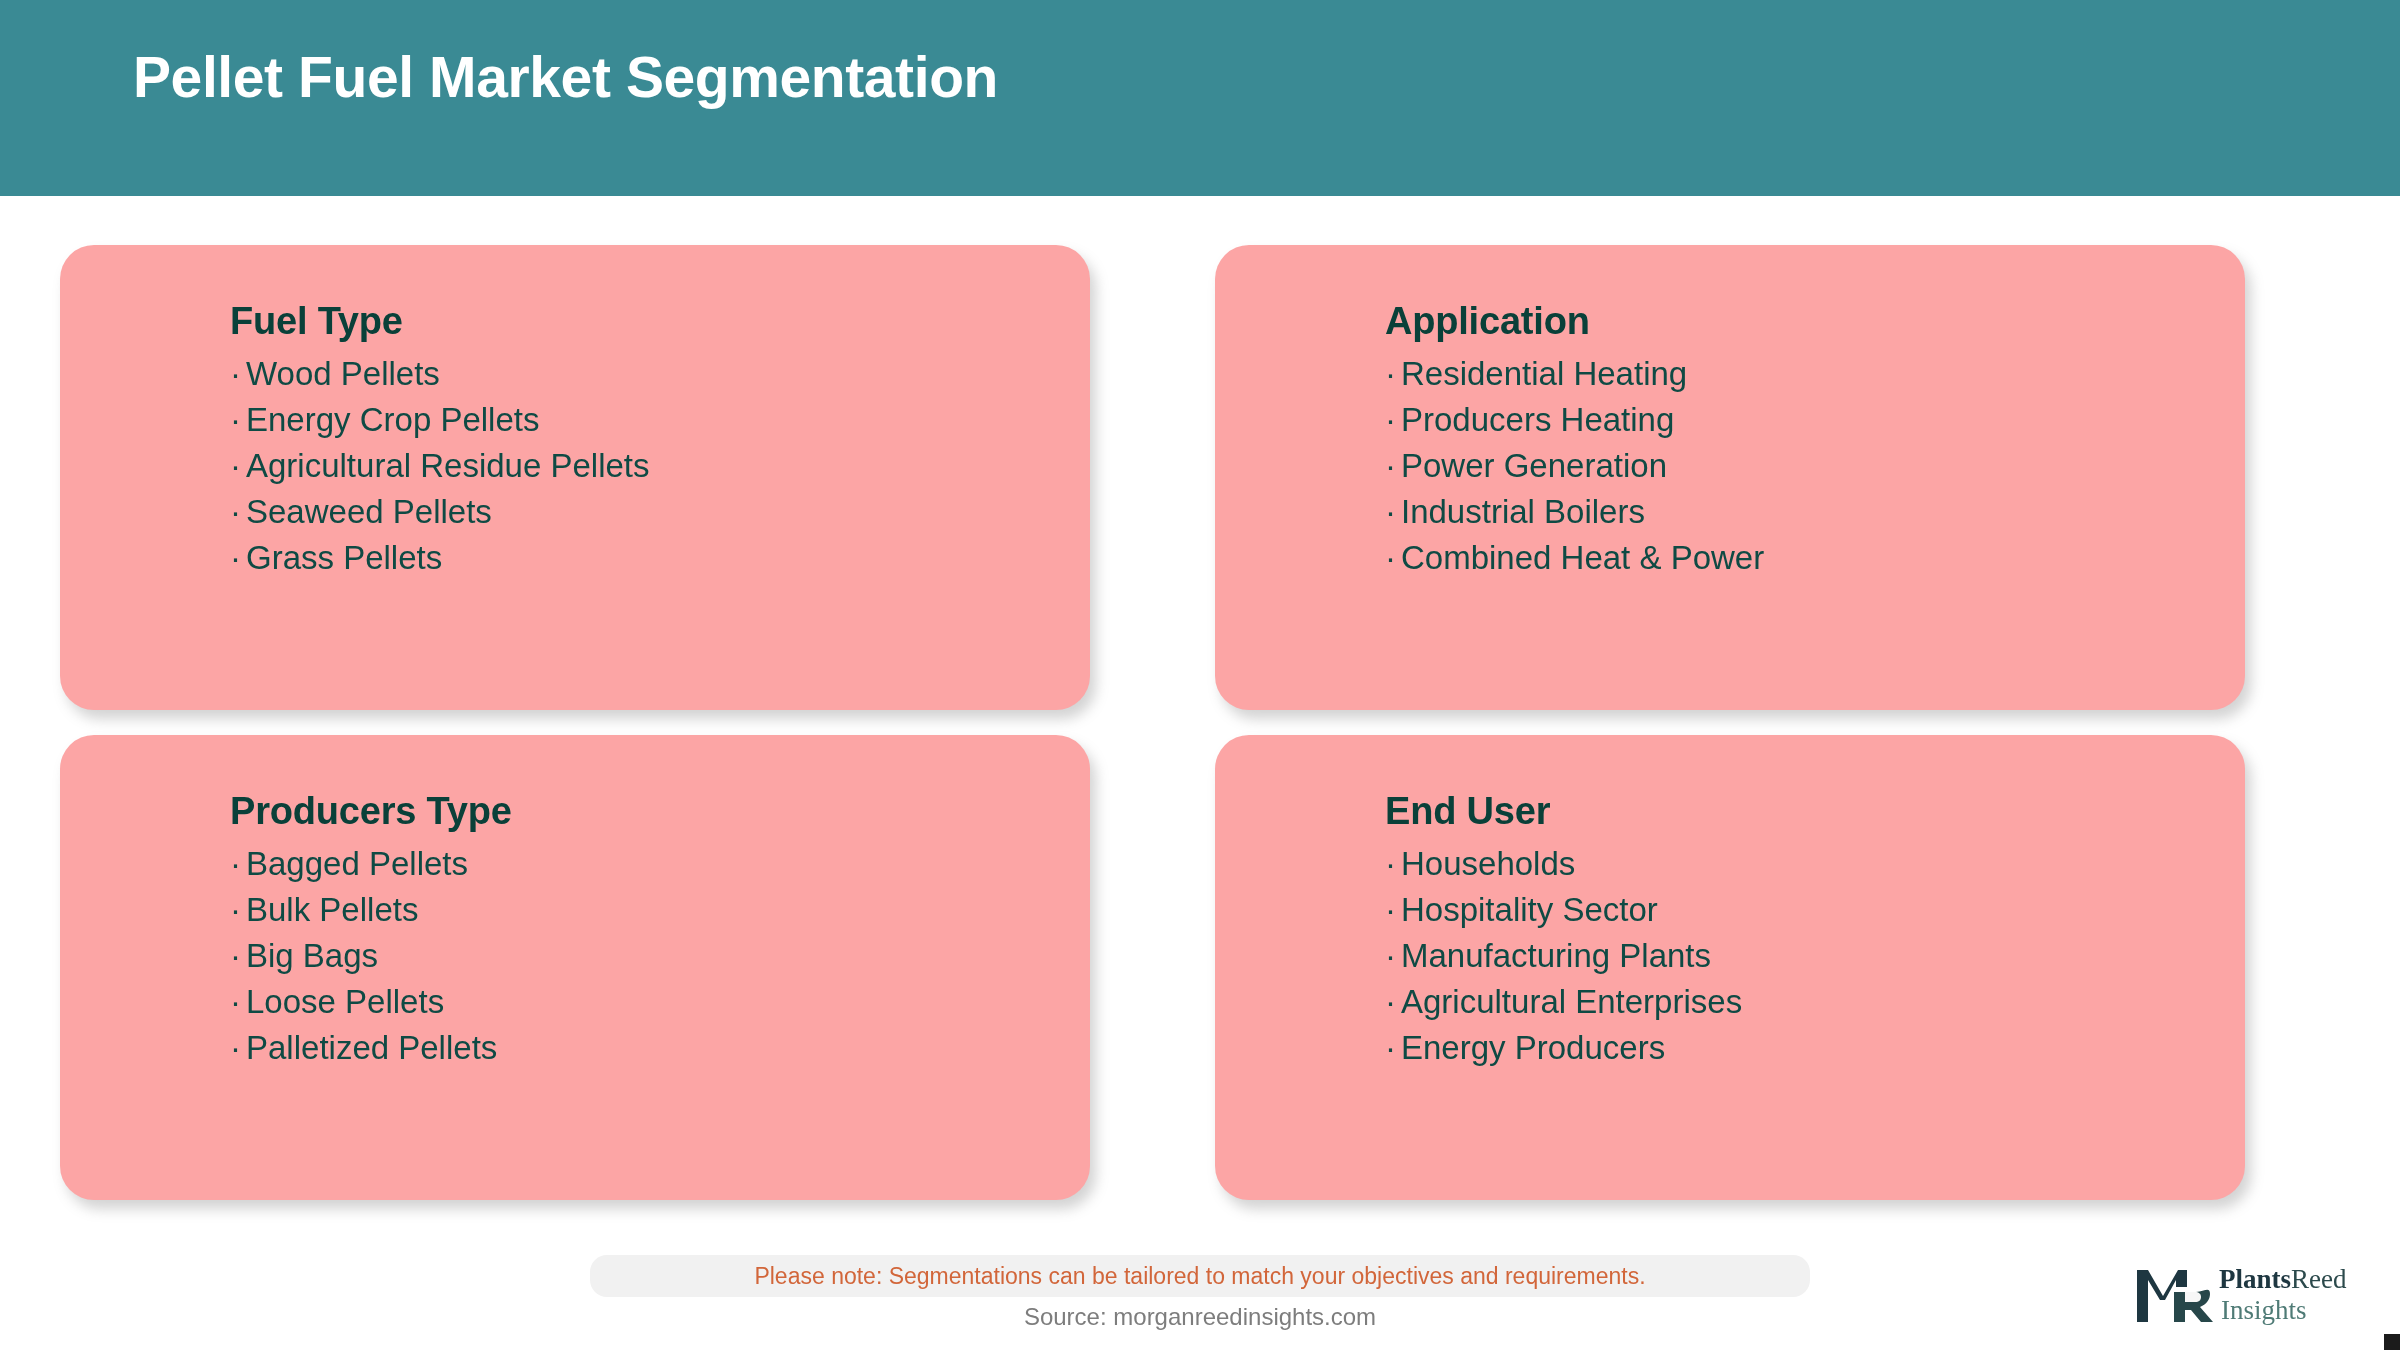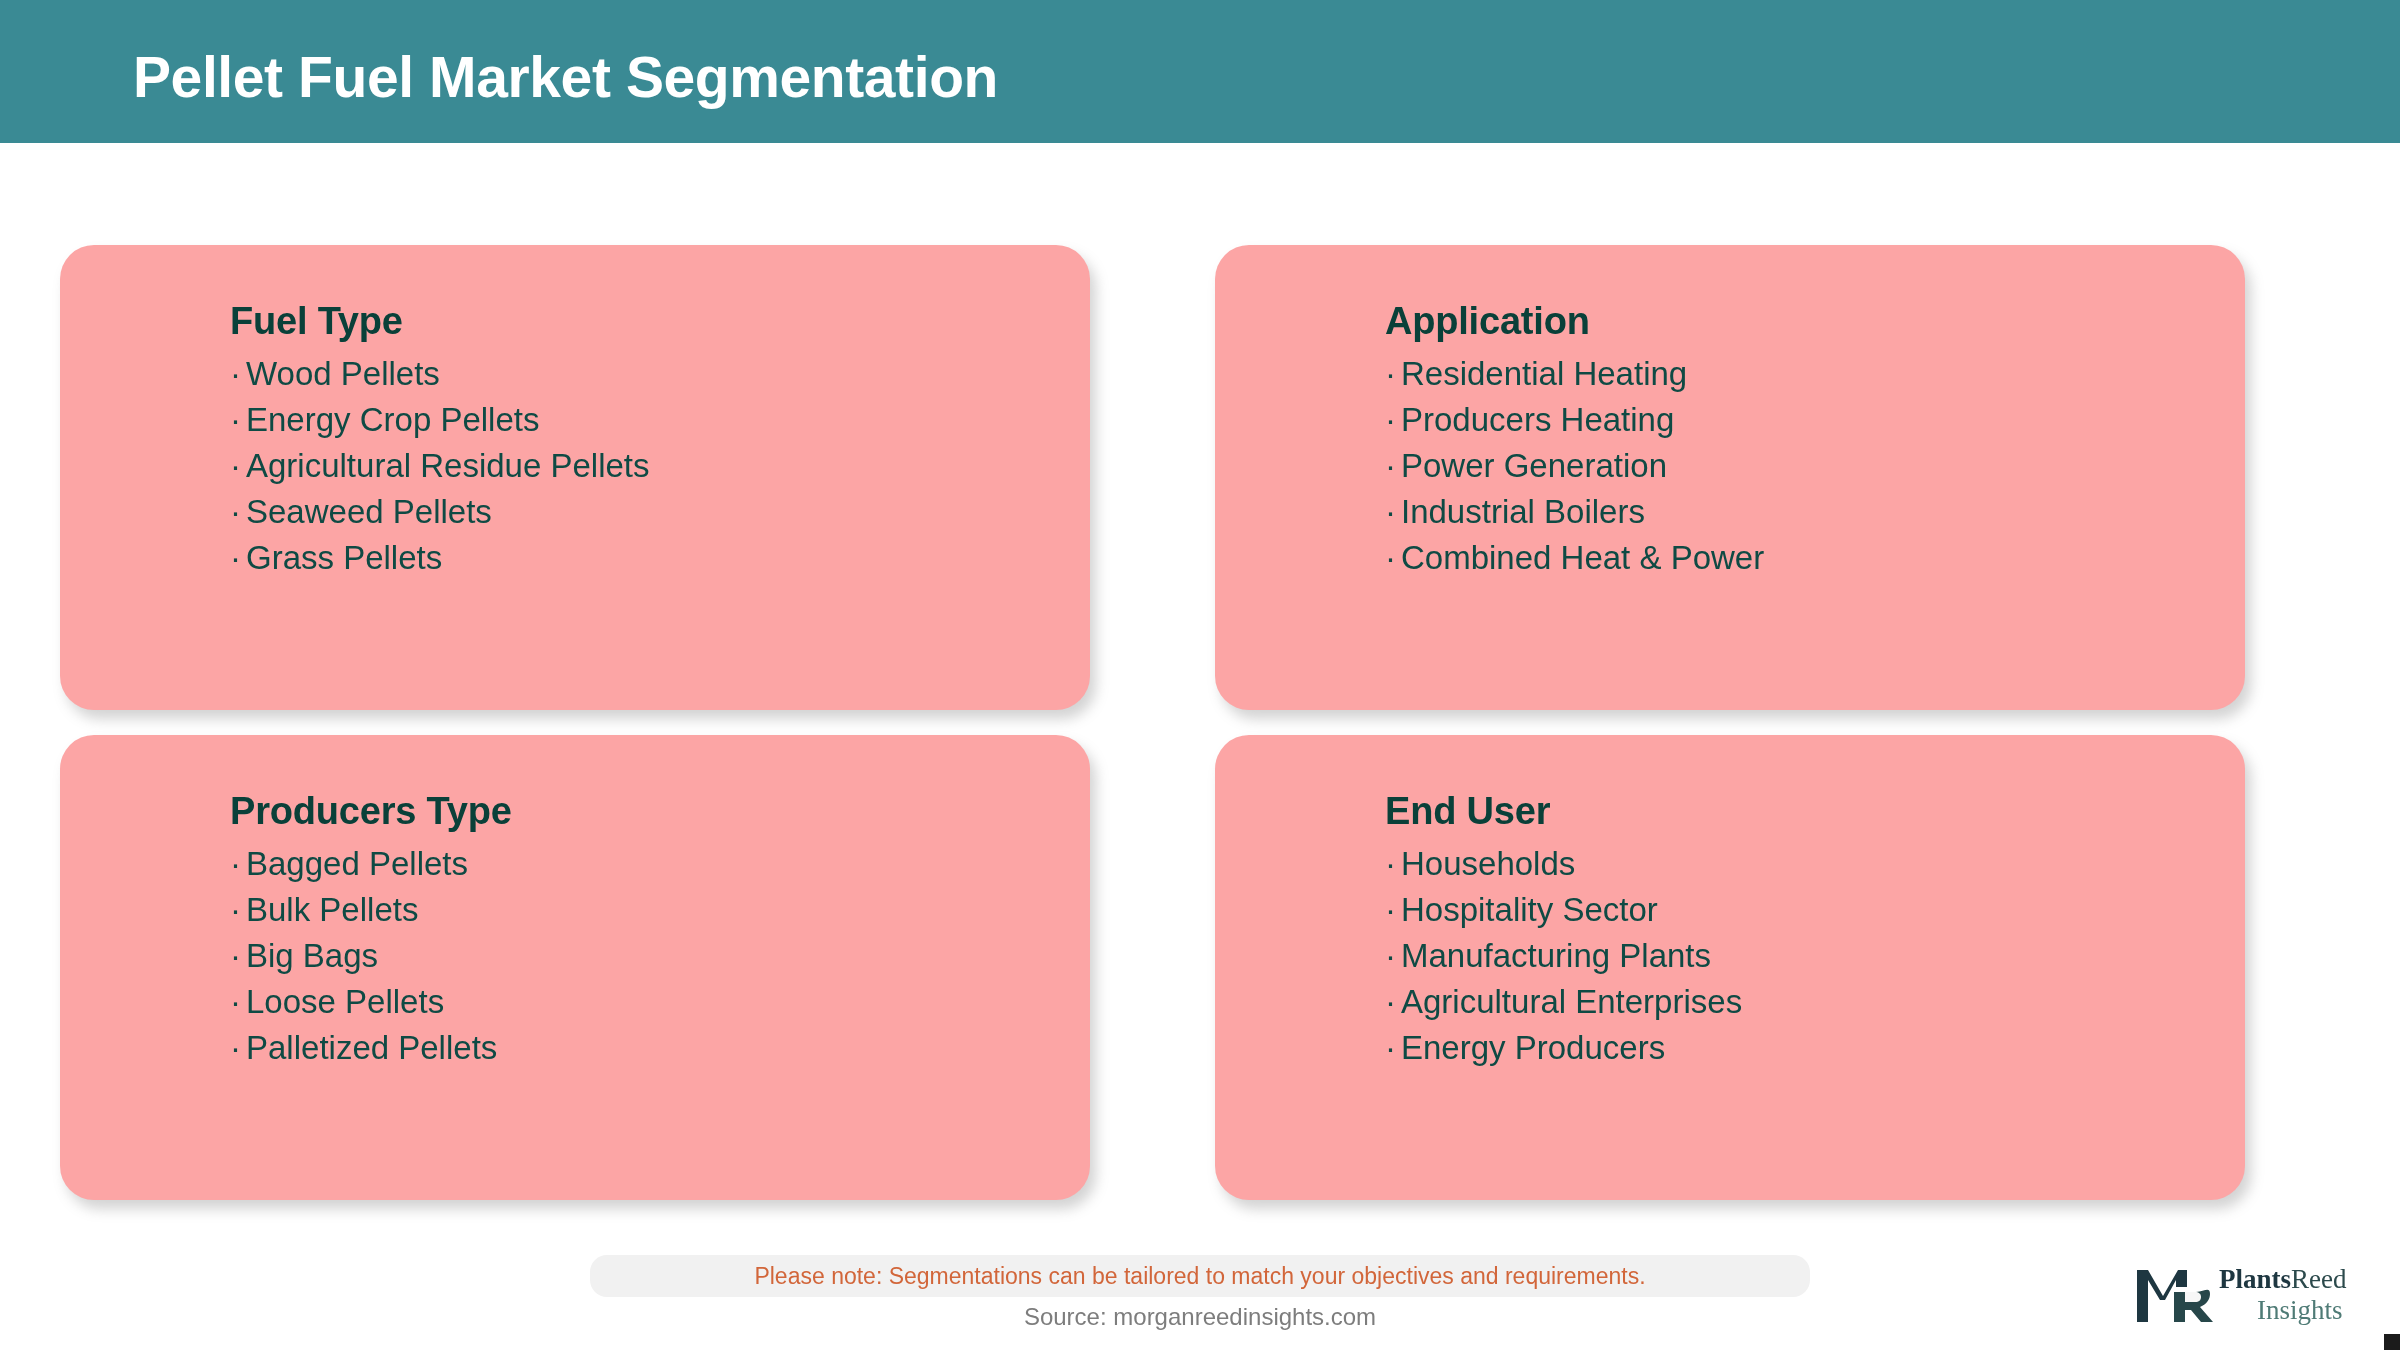--- a/index.html
+++ b/index.html
@@ -14,21 +14,21 @@
     overflow: hidden;
     font-family: "Liberation Sans", sans-serif;
   }
 
   
   #header-bar {
     position: absolute;
     left: 0;
     top: 0;
     width: 2400px;
-    height: 143px;
+    height: 196px;
     background: #3a8a94;
   }
   #header-title {
     position: absolute;
     left: 133px;
     top: 44px;
     font-size: 57px;
     font-weight: bold;
     color: #ffffff;
     letter-spacing: -0.4px;
@@ -157,21 +157,20 @@
     font-weight: normal;
     color: #2c4a4c;
   }
   #logo-line2 {
     position: absolute;
     left: 2px;
     top: 33px;
     font-size: 27px;
     color: #4f7b76;
     white-space: nowrap;
-    margin-left: 36px;
   }
   #corner-artifact {
     position: absolute;
     left: 2384px;
     top: 1334px;
     width: 16px;
     height: 16px;
     background: #1b1b1b;
   }
 </style>

